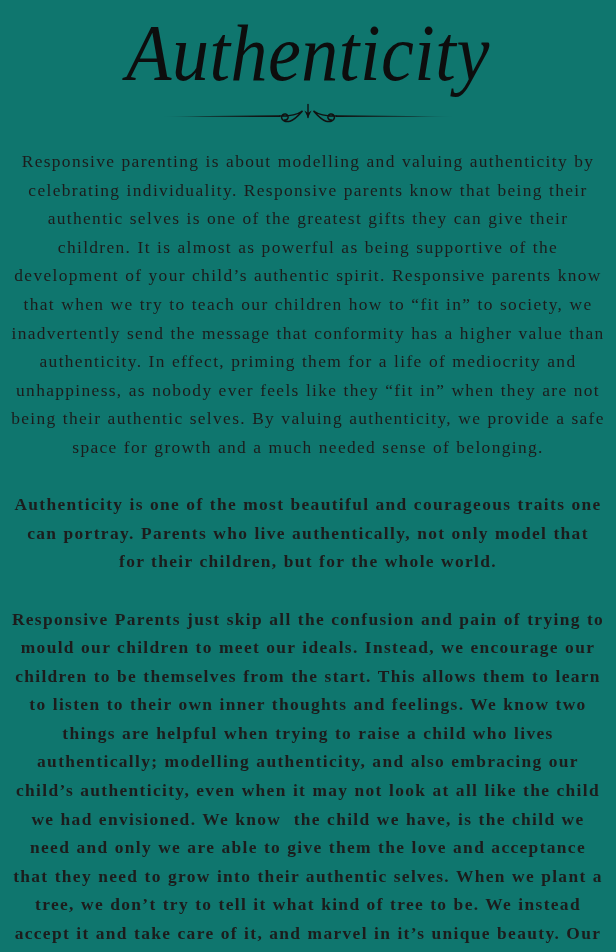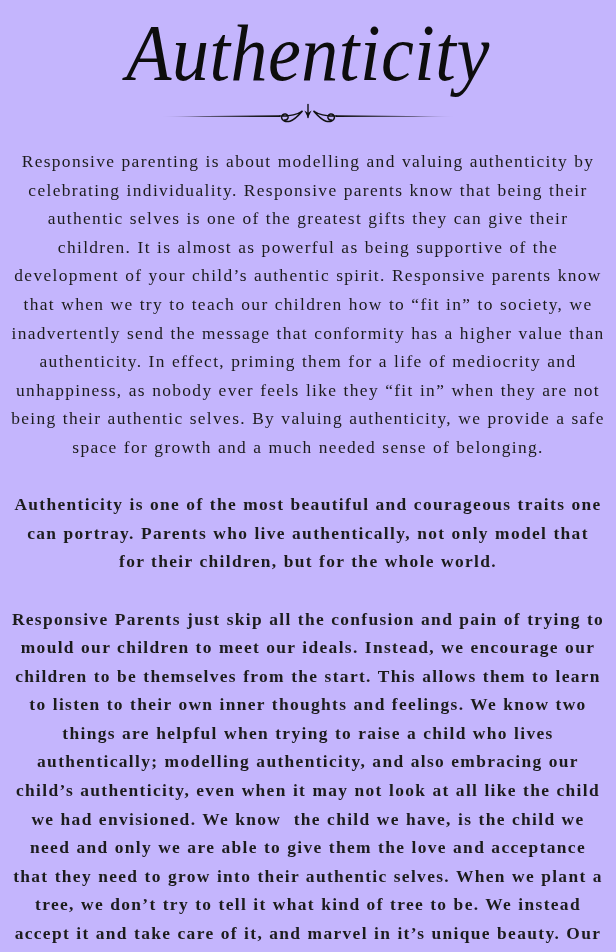--- a/index.html
+++ b/index.html
@@ -10,21 +10,21 @@
     width: 616px;
     height: 952px;
     background: #ffffff;
     font-family: "Liberation Serif", "DejaVu Serif", serif;
     overflow: hidden;
   }
 
   .page {
     width: 616px;
     height: 952px;
-    background: #c4b5fd;
+    background: #0f766e;
     box-sizing: border-box;
     display: flex;
     flex-direction: column;
     align-items: center;
   }
 
   
   .title-block {
     width: 100%;
     text-align: center;

